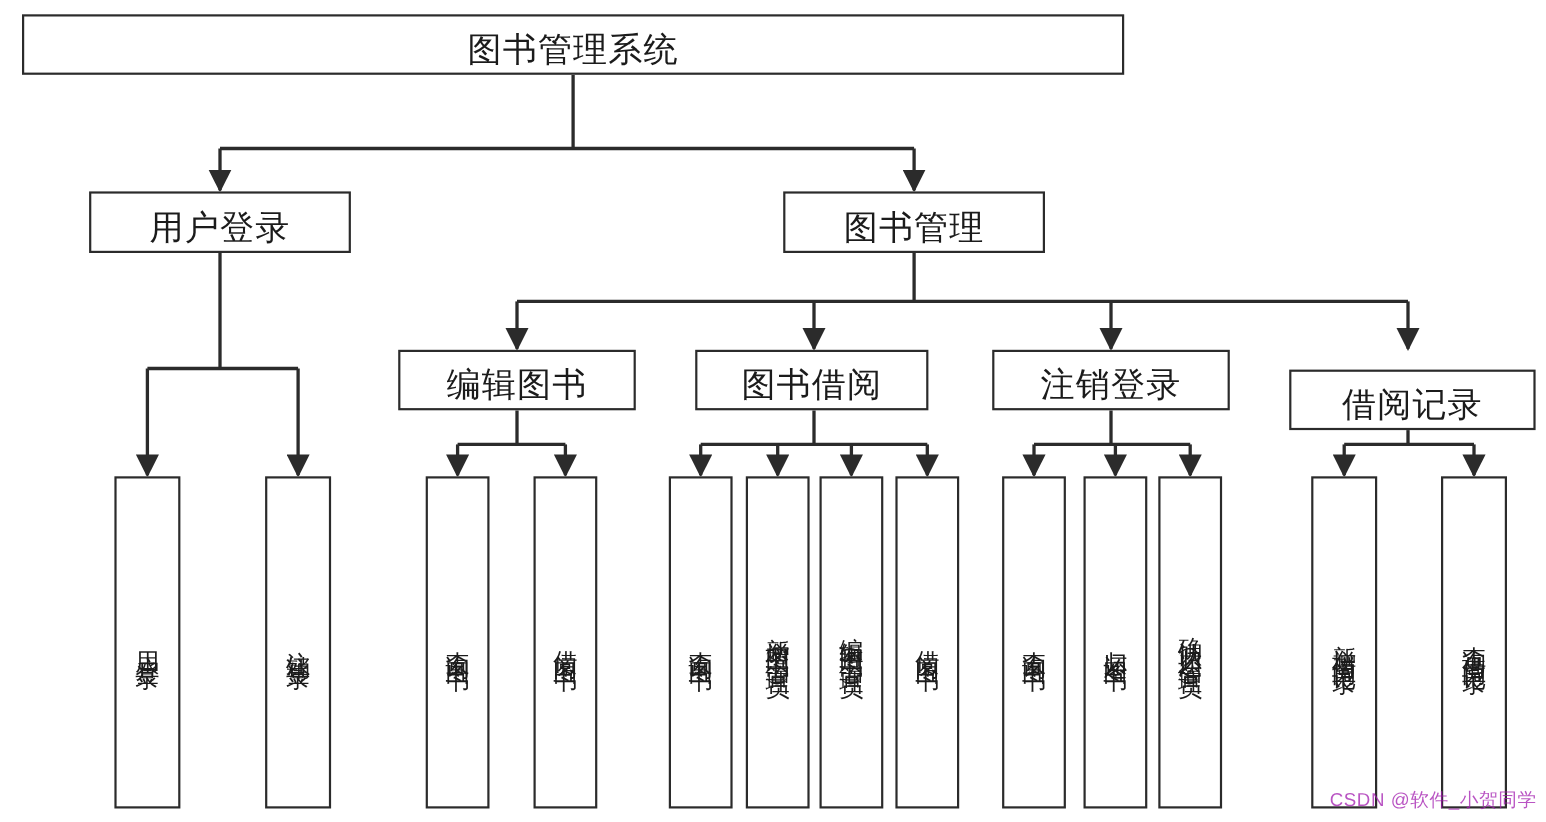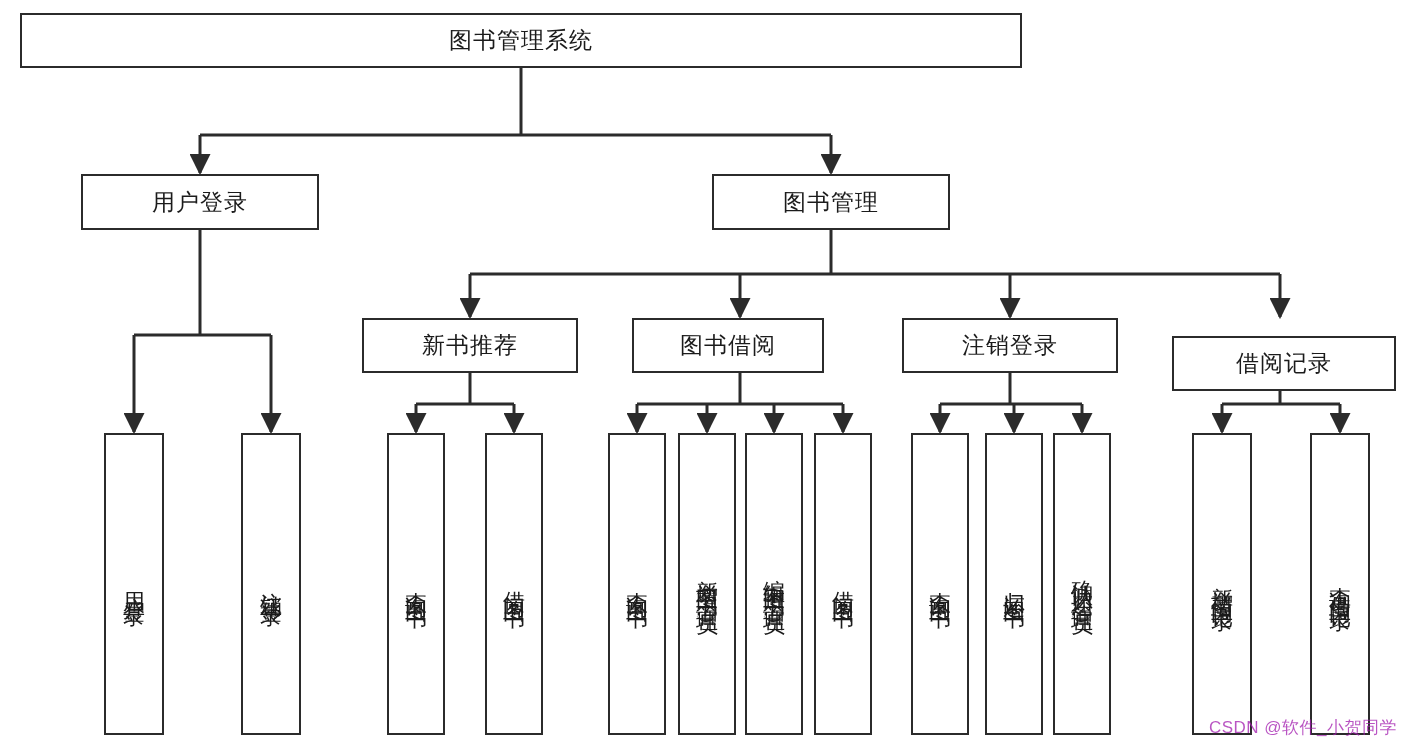--- a/index.html
+++ b/index.html
@@ -28,22 +28,23 @@
     position: absolute;
     box-sizing: border-box;
     border: 2.5px solid #2b2b2b;
     background: #ffffff;
     display: flex;
     align-items: center;
     justify-content: center;
     color: #1b1b1b;
   }
   .node.horiz {
-    font-size: 23px;
+    font-size: 31px;
     letter-spacing: 1px;
+    align-items: flex-end;
   }
   .node.vert {
     font-size: 22px;
   }
   .node.vert .vtext {
     writing-mode: vertical-rl;
     text-orientation: upright;
     letter-spacing: 5px;
     line-height: 1;
     white-space: nowrap;
@@ -117,23 +118,23 @@
   </div>
 
   <div class="node horiz" style="left: 81px; top: 174px; width: 238px; height: 56px;">
     <span class="label">用户登录</span>
   </div>
   <div class="node horiz" style="left: 712px; top: 174px; width: 238px; height: 56px;">
     <span class="label">图书管理</span>
   </div>
 
   <div class="node horiz" style="left: 362px; top: 318px; width: 216px; height: 55px;">
-    <span class="label">新书推荐</span>
+    <span class="label">编辑图书</span>
   </div>
-  <div class="node horiz" style="left: 632px; top: 318px; width: 192px; height: 55px;">
+  <div class="node horiz" style="left: 632px; top: 318px; width: 212px; height: 55px;">
     <span class="label">图书借阅</span>
   </div>
   <div class="node horiz" style="left: 902px; top: 318px; width: 216px; height: 55px;">
     <span class="label">注销登录</span>
   </div>
   <div class="node horiz" style="left: 1172px; top: 336px; width: 224px; height: 55px;">
     <span class="label">借阅记录</span>
   </div>
 
   <div class="node vert" style="left: 104px; top: 433px; width: 60px; height: 302px;">

